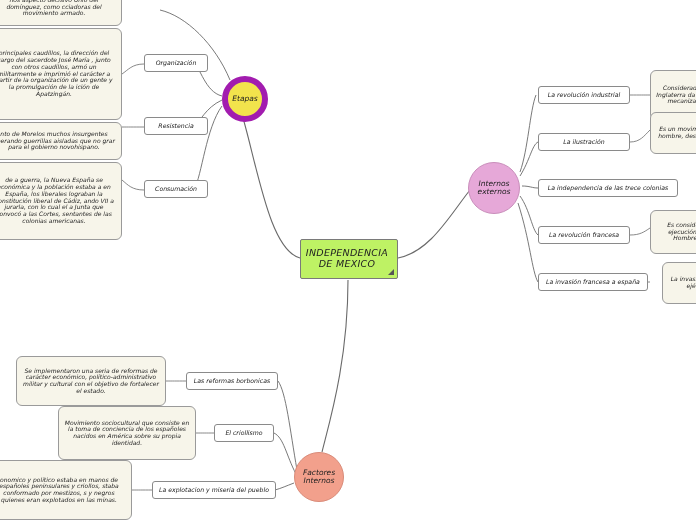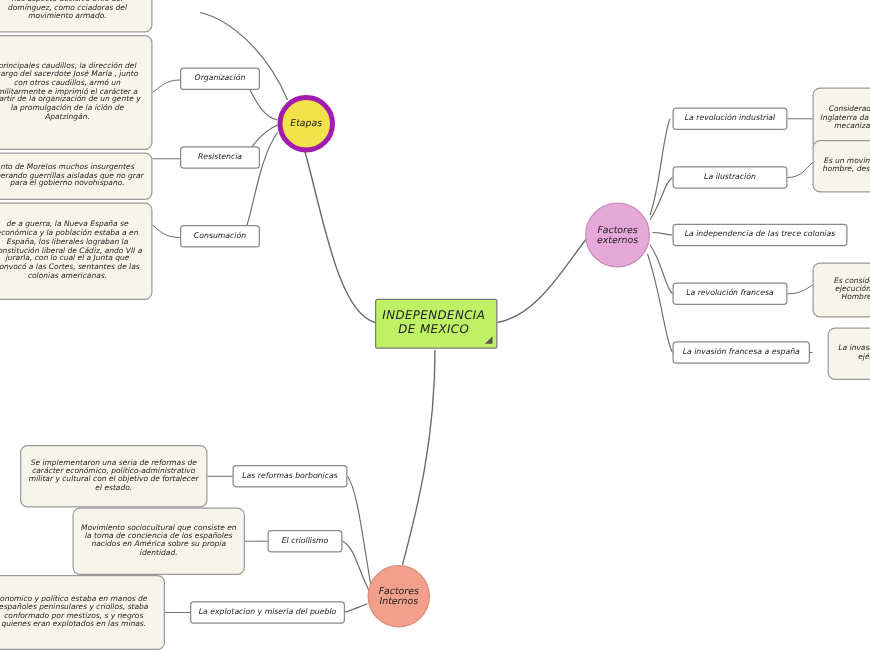--- a/index.html
+++ b/index.html
@@ -52,21 +52,21 @@
     border-left: 6px solid transparent;
     border-bottom: 6px solid #555;
   }
   .ellipse-node {
     border-radius: 50%;
     font-size: 7.5px;
     border: 1px solid #9c9c6b;
   }
   .ellipse-yellow {
     background: #f2e34c;
-    border: 4px solid #a21caf;
+    border: 6px solid #a21caf;
   }
   .ellipse-pink {
     background: #e6a8d8;
     border: 1px solid #c98ebb;
   }
   .ellipse-salmon {
     background: #f2a08c;
     border: 1px solid #d98b79;
   }
   .box-node {
@@ -153,21 +153,21 @@
     <span>principales caudillos, la dirección del cargo del sacerdote José María , junto con otros caudillos, armó un militarmente e imprimió el carácter  a partir de la organización de un gente y la promulgación de la ición de Apatzingán.</span>
   </div>
   <div class="node leaf-node" style="left:-14px; top:122px; width:136px; height:38px;">
     <span>nto de Morelos muchos insurgentes operando guerrillas aisladas que no grar para el gobierno novohispano.</span>
   </div>
   <div class="node leaf-node" style="left:-14px; top:162px; width:136px; height:78px;">
     <span>de a guerra, la Nueva España se económica y la población estaba  a en España, los liberales lograban  la Constitución liberal de Cádiz, ando VII a jurarla, con lo cual el  a Junta que convocó a las Cortes, sentantes de las colonias americanas.</span>
   </div>
 
   <div class="node ellipse-node ellipse-pink" style="left:468px; top:162px; width:52px; height:52px;">
-    <span>Factores externos</span>
+    <span>Internos externos</span>
   </div>
 
   <div class="node box-node" style="left:538px; top:86px; width:92px; height:18px;">
     <span>La revolución industrial</span>
   </div>
   <div class="node box-node" style="left:538px; top:133px; width:92px; height:18px;">
     <span>La ilustración</span>
   </div>
   <div class="node box-node" style="left:538px; top:179px; width:140px; height:18px;">
     <span>La independencia de las trece colonias</span>

